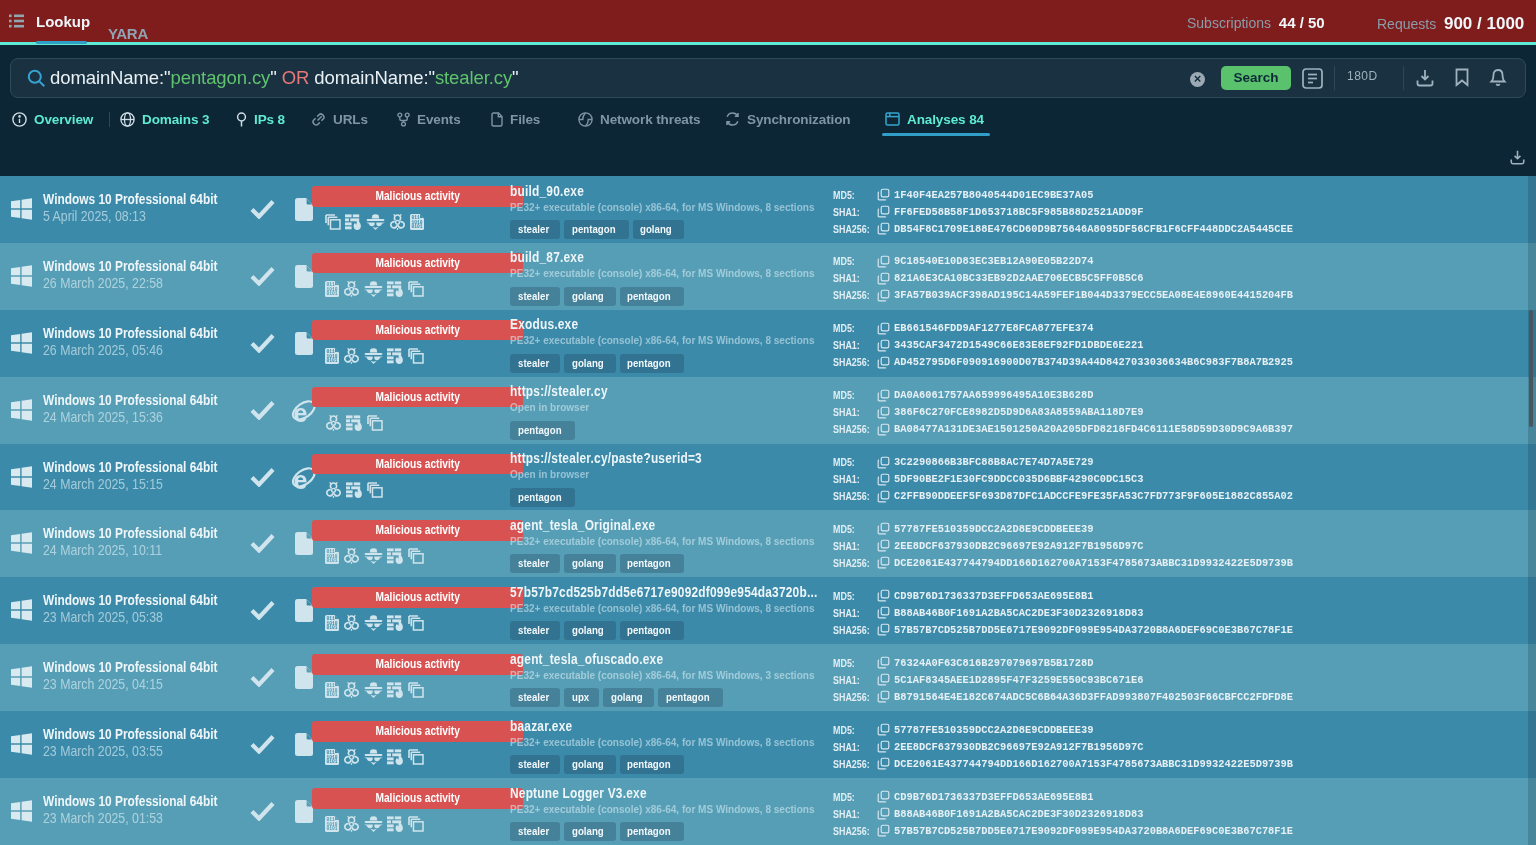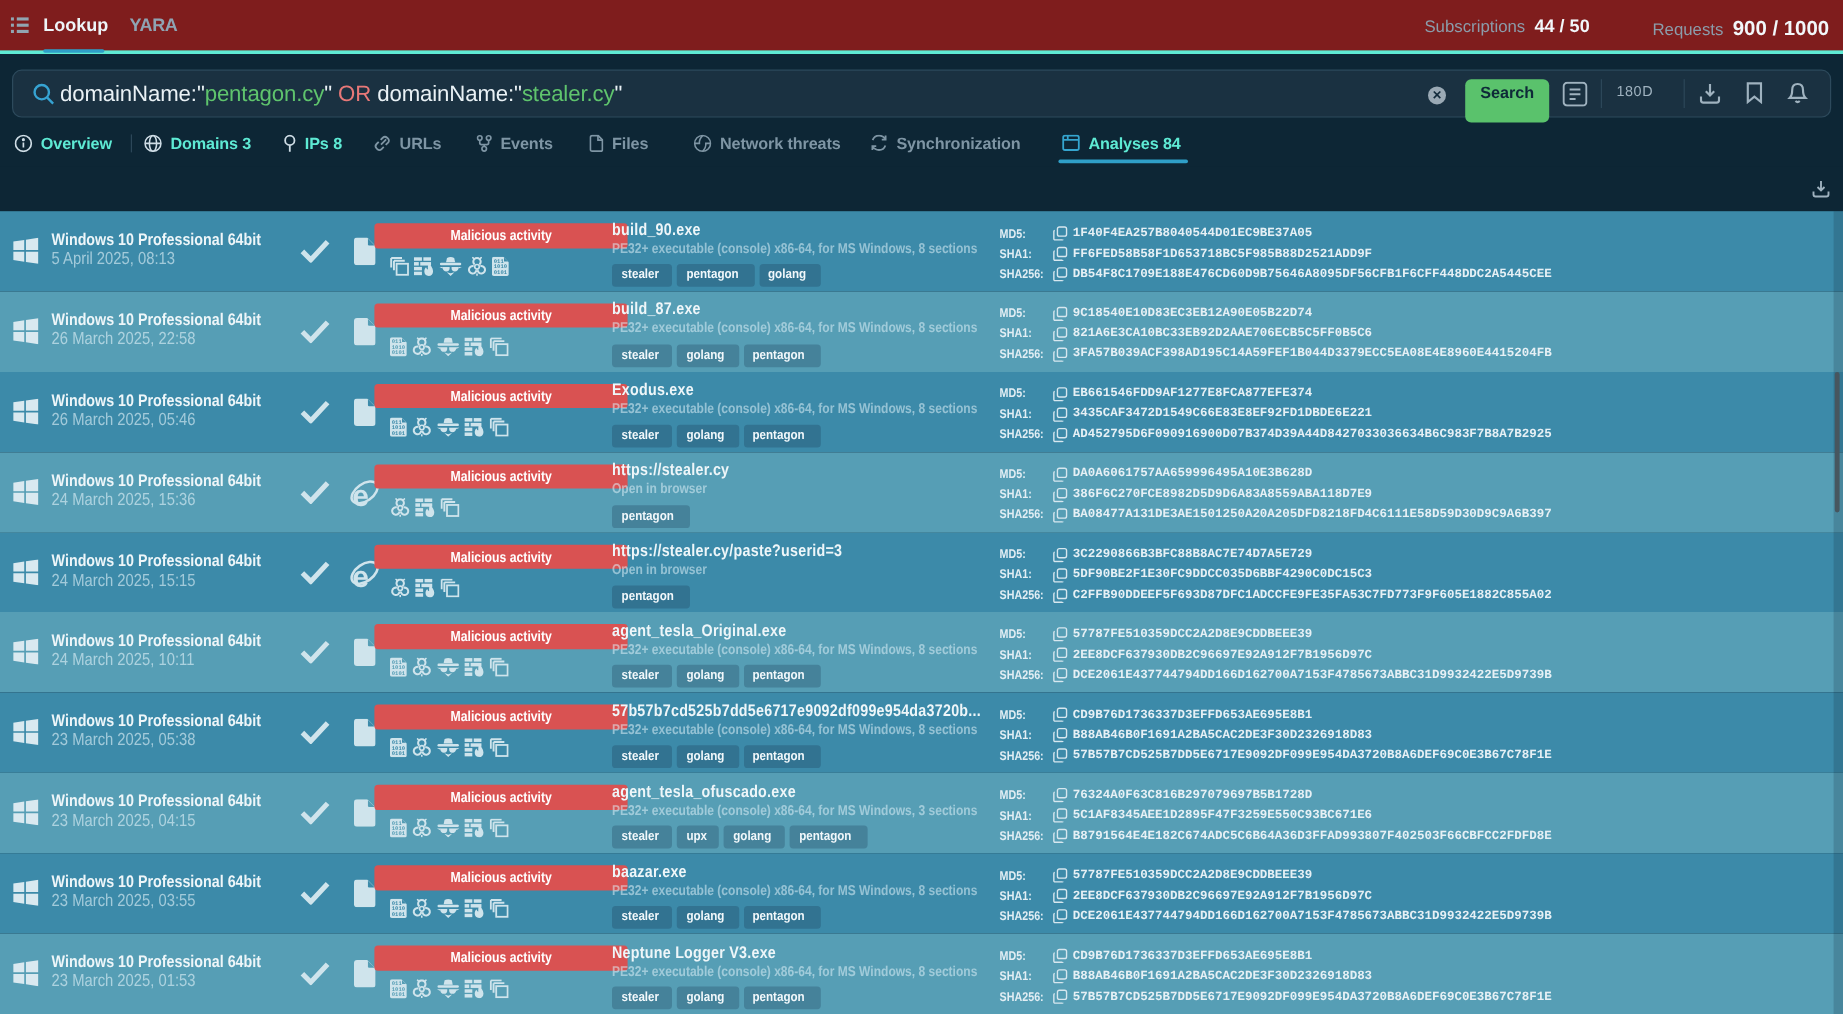--- a/index.html
+++ b/index.html
@@ -6,37 +6,37 @@
   html,body { width:1536px; height:845px; overflow:hidden; background:#0d2635;
     font-family:"Liberation Sans", sans-serif; }
   #app { position:relative; width:1536px; height:845px; }
 
   
   #hdr { position:absolute; left:0; top:0; width:1536px; height:45px; background:#7f1d1d;
     border-bottom:3px solid #5eead4; }
   #listicon { position:absolute; left:9px; top:14px; }
   .toptab { position:absolute; top:13px; font-size:15px; font-weight:bold; color:#eef5f8; }
   #tab-lookup { left:36px; }
-  #tab-yara { left:108px; color:#8fa3b2; letter-spacing:-0.3px;}
+  #tab-yara { left:108px; color:#8fa3b2; letter-spacing:-0.3px;margin-top:12px;}
   #lookup-underline { position:absolute; left:36px; top:41px; width:51px; height:3px; background:#2f9fc8; border-radius:2px;}
   .subs { position:absolute; top:14px; font-size:14px; color:#8b9caa; }
   .subs b { color:#f2f7fa; }
 
   
   #searchwrap { position:absolute; left:10px; top:58px; width:1516px; height:40px;
     background:#1a3141; border:1px solid #2d4a5c; border-radius:8px; }
   #mag { position:absolute; left:16px; top:10px; }
   #query { position:absolute; left:39px; top:8px; font-size:18.5px; color:#e9f1f5; letter-spacing:-0.1px; }
   #query .g { color:#5fc46d; }
   #query .o { color:#e77878; }
   #clear { position:absolute; left:1190px; top:72px; width:15px; height:15px; border-radius:50%;
     background:#9aa9b4; }
   #clear:before { content:"\00d7"; position:absolute; left:0; top:-1px; width:15px; text-align:center;
     font-size:13px; font-weight:bold; color:#132b3b; line-height:16px;}
-  #searchbtn { position:absolute; left:1221px; top:66px; width:70px; height:36px; background:#5ac26c;
+  #searchbtn { position:absolute; left:1221px; top:66px; width:70px; height:24px; background:#5ac26c;
     border-radius:5px; color:#0e2a38; font-size:13.5px; font-weight:bold; text-align:center; line-height:24px; }
   #qdoc { position:absolute; left:1302px; top:68px; }
   .vsep { position:absolute; top:66px; width:1px; height:24px; background:#2c4759; }
   #d180 { position:absolute; left:1347px; top:69px; font-size:12px; color:#9fb2bf; letter-spacing:0.5px;}
   #dl1 { position:absolute; left:1416px; top:69px; }
   #bkm { position:absolute; left:1455px; top:68px; }
   #bell { position:absolute; left:1489px; top:68px; }
 
   
   #tabbar { position:absolute; left:0px; top:104px; height:32px; width:1536px; }

